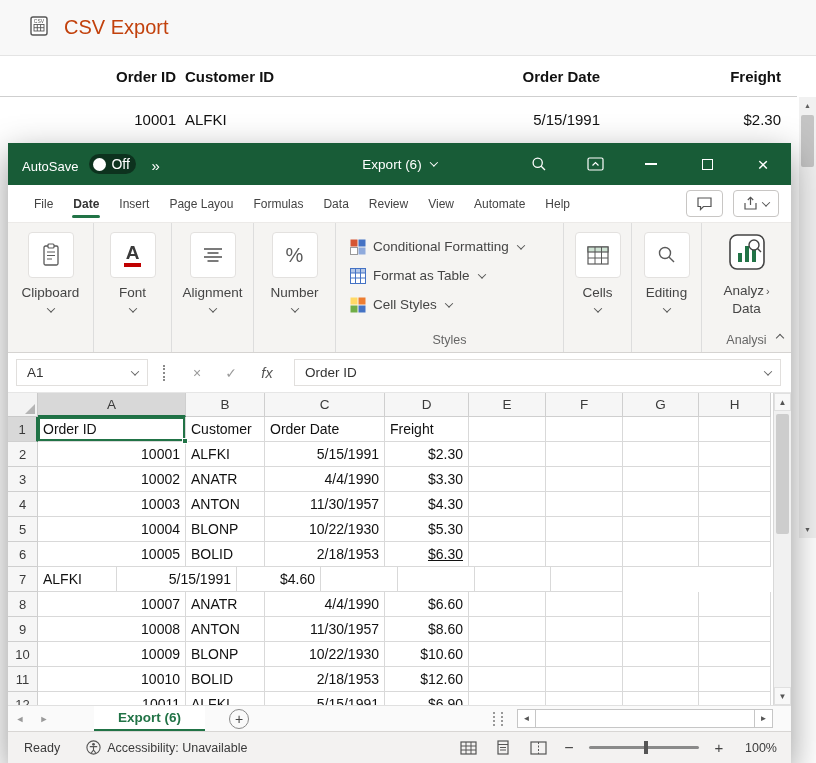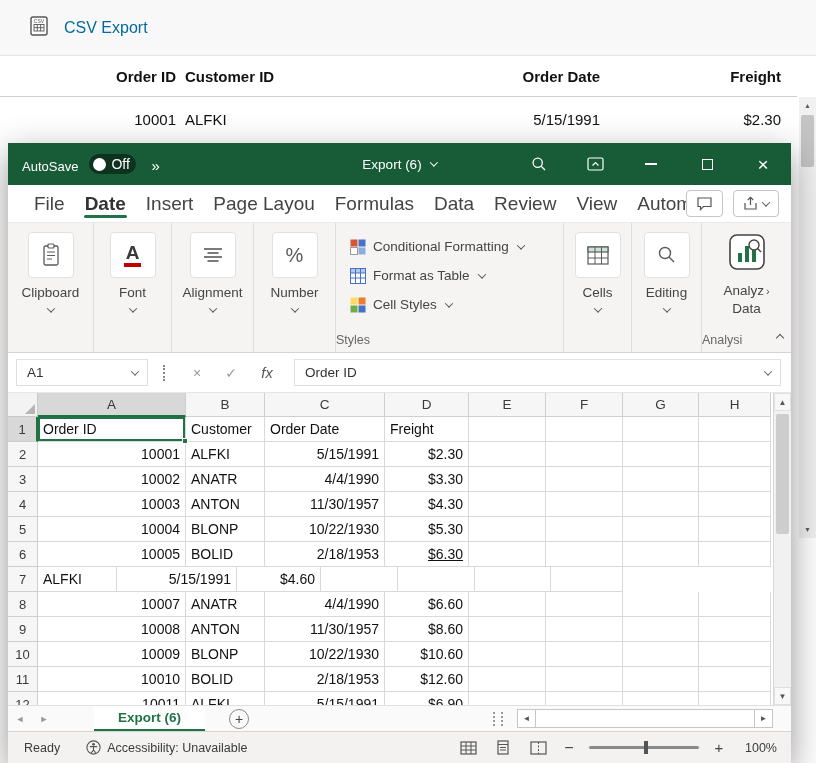--- a/index.html
+++ b/index.html
@@ -2,21 +2,21 @@
 <html><head>
 <meta charset="utf-8">
 <style>
   *{margin:0;padding:0;box-sizing:border-box}
   html,body{background:#fff}
   body{font-family:"Liberation Sans",sans-serif}
   .screen{position:relative;width:816px;height:763px;background:#fff;overflow:hidden}
 
   
   .pg-header{position:absolute;left:0;top:0;width:816px;height:56px;background:#f8f8f8;border-bottom:1px solid #e4e4e4;display:flex;align-items:center;padding-left:28px;gap:14px}
-  .pg-title{font-size:16px;color:#0369a1}
+  .pg-title{font-size:20px;color:#c2410c}
   .pg-thead{position:absolute;left:0;top:56px;width:797px;height:41px;display:grid;grid-template-columns:176px 184px 240px 181px;align-items:center;border-bottom:1px solid #cfcfcf;font-weight:bold;font-size:15px;color:#111;background:#fff}
   .pg-tbody{position:absolute;left:0;top:98px;width:797px}
   .pg-row{height:43px;display:grid;grid-template-columns:176px 184px 240px 181px;align-items:center;font-size:15px;color:#111;background:#fff}
   .pgc{white-space:nowrap;overflow:hidden}
   .cR{text-align:right}
   .cL{text-align:left;padding-left:9px}
   .pg-scroll{position:absolute;left:799px;top:97px;width:17px;height:441px;background:#f1f1f1}
   .pg-scroll .sar{position:absolute;left:0;width:17px;height:17px;display:flex;align-items:center;justify-content:center;font-size:7px;color:#606060}
   .pg-scroll .up{top:0}.pg-scroll .down{bottom:0}
   .pg-thumb{position:absolute;left:2px;top:18px;width:13px;height:52px;background:#c4c4c4;border-radius:2px}
@@ -35,39 +35,39 @@
   .tb-right{margin-left:auto;display:flex;height:100%}
   .tbtn{width:56px;height:100%;display:flex;align-items:center;justify-content:center;cursor:default}
   .maxbox{width:11px;height:11px;border:1.4px solid #fff}
   .minbar{width:12px;height:1.6px;background:#fff}
   .xchar{font-size:19px;line-height:1}
   .chev{display:inline-block;width:6px;height:6px;border-right:1.5px solid currentColor;border-bottom:1.5px solid currentColor;transform:rotate(45deg) translate(-1px,-1px)}
   .chev.up{transform:rotate(-135deg)}
 
   
   .mbar{height:38px;display:flex;align-items:center;padding-left:16px;position:relative;background:#fff;border-bottom:1px solid #eceae8;flex:0 0 auto}
-  .mitem{padding:8px 10px;font-size:19px;color:#444;height:100%;display:flex;align-items:center;position:relative;white-space:nowrap}
+  .mitem{padding:8px 10px;font-size:12px;color:#444;height:100%;display:flex;align-items:center;position:relative;white-space:nowrap}
   .mitem.active{color:#333;font-weight:bold}
   .mitem.active::after{content:"";position:absolute;left:9px;right:9px;bottom:4px;height:3px;background:#217346;border-radius:2px}
   .mbar-right{position:absolute;right:12px;top:5px;display:flex;gap:10px;align-items:center}
   .mbtn{height:27px;border:1px solid #c8c6c4;border-radius:4px;display:flex;align-items:center;justify-content:center;padding:0 9px;gap:5px;background:#fff;color:#555}
 
   
   .ribbon{height:130px;background:#f5f4f2;border-bottom:1px solid #d5d3d1;display:flex;position:relative;flex:0 0 auto}
   .rgroup{display:flex;flex-direction:column;align-items:center;border-right:1px solid #ddd;padding-top:9px;position:relative;flex:0 0 auto}
   .rgroup.last{border-right:none}
   .bigbtn{width:46px;height:46px;background:#fff;border:1px solid #e3e1df;border-radius:4px;display:flex;align-items:center;justify-content:center}
   .glabel{margin-top:7px;font-size:13.5px;color:#454545;white-space:nowrap;text-align:center;line-height:1.25}
   .gchev{margin-top:5px;color:#555}
   .fontA{font-size:19px;font-weight:bold;color:#3a3a3a;border-bottom:4px solid #c00000;line-height:1.05;padding:0 2px}
   .pct{font-size:20px;color:#5a5a5a}
   .stylewrap{align-items:flex-start;padding-left:14px}
   .stylerow{display:flex;align-items:center;gap:7px;font-size:13.5px;color:#454545;height:29px;white-space:nowrap}
   .stylerow .chev{margin-left:2px;color:#555}
-  .gname{position:absolute;bottom:5px;left:0;right:0;font-size:12.5px;color:#666}
+  .gname{position:absolute;bottom:5px;left:0;right:0;text-align:center;font-size:12.5px;color:#666}
   .collapse-chev{position:absolute;right:8px;bottom:11px;color:#555}
   .an-sub{position:relative;font-size:13.5px;color:#454545;text-align:center;line-height:1.3;margin-top:6px}
   .an-more{font-size:11px;color:#555;margin-left:2px}
 
   
   .frow{height:40px;display:flex;align-items:center;background:#fff;padding-left:8px;flex:0 0 auto;border-bottom:1px solid #e6e6e6}
   .namebox{width:132px;height:27px;border:1px solid #e1dfdd;display:flex;align-items:center;font-size:13.5px;color:#333;padding-left:10px;position:relative;background:#fff}
   .namebox .chev{position:absolute;right:9px;color:#666}
   .fdots{border-left:2px dotted #8a8a8a;height:16px;margin:0 15px}
   .fbtn{width:34px;text-align:center;color:#9a9a9a;font-size:14px}

